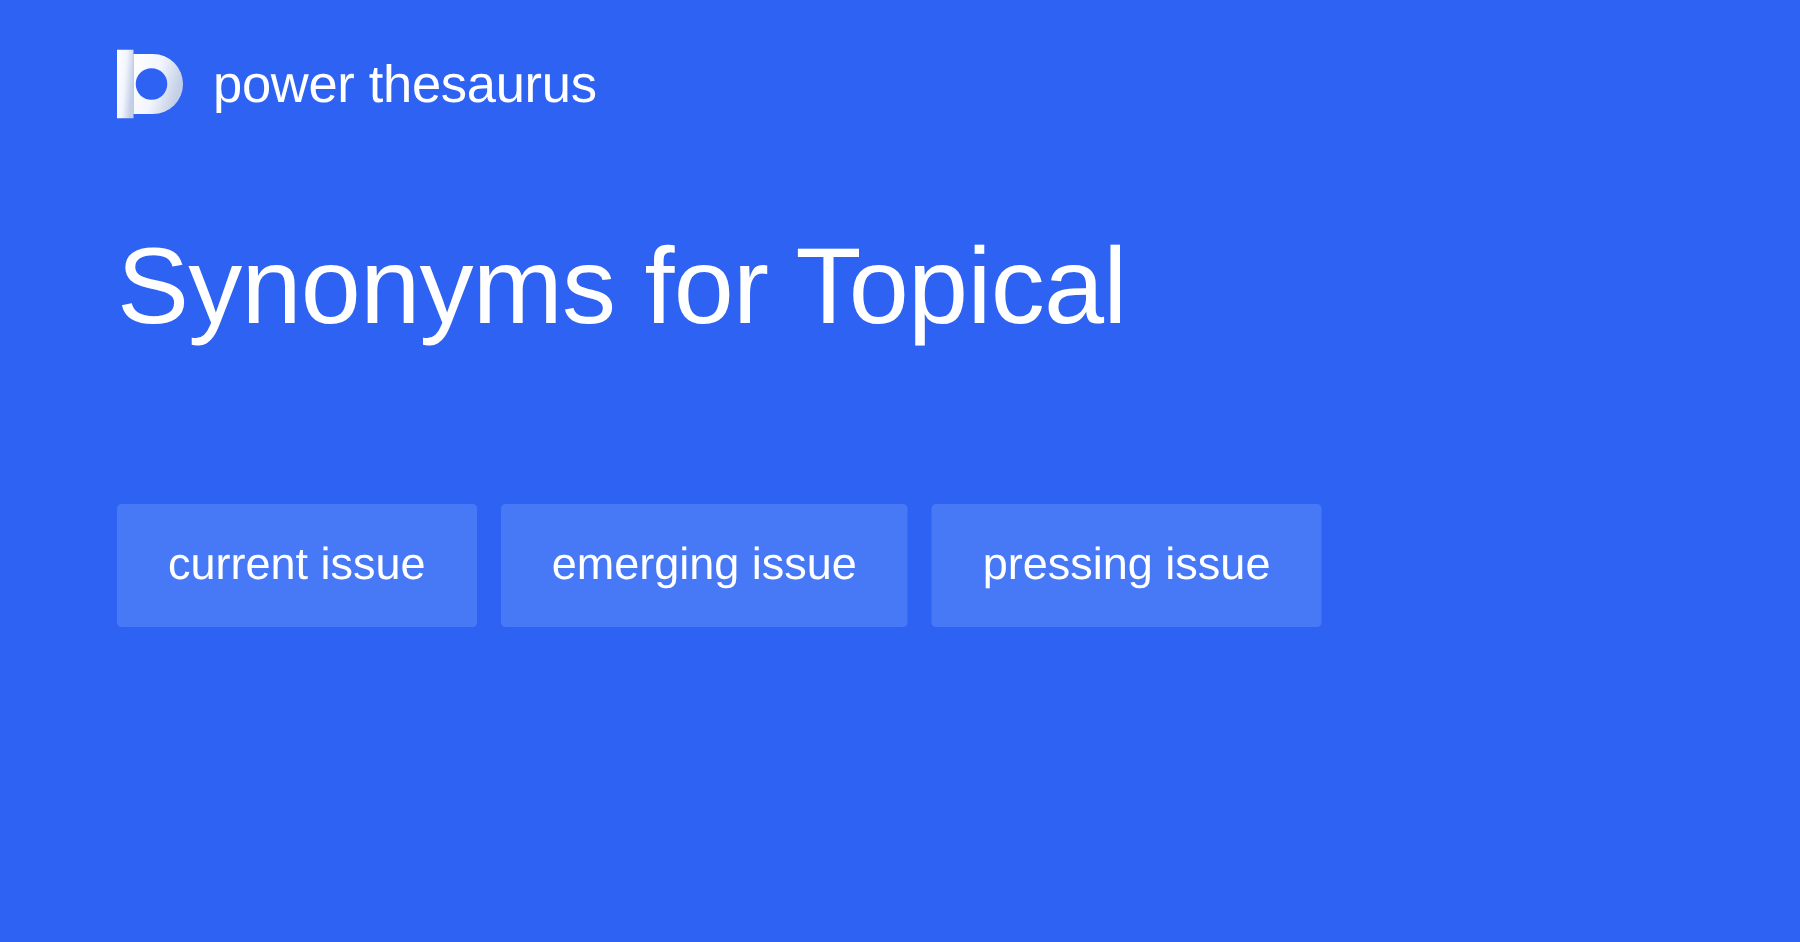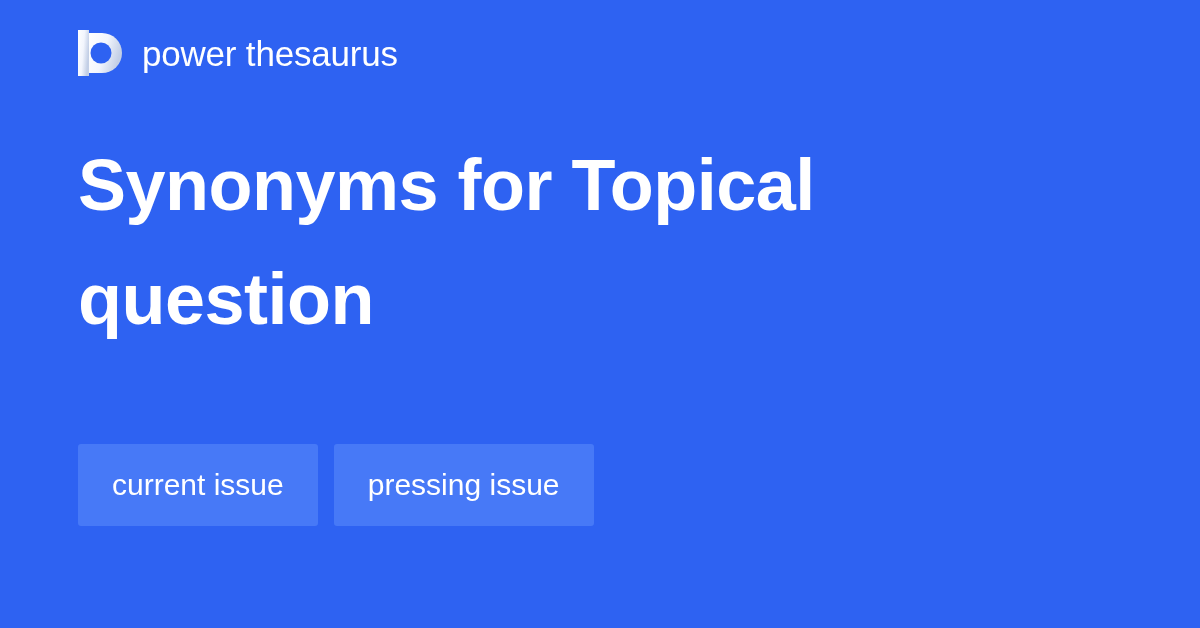--- a/index.html
+++ b/index.html
@@ -49,21 +49,21 @@
     letter-spacing: -0.2px;
     line-height: 1;
     white-space: nowrap;
   }
 
   
   .headline {
     margin-top: 52px;
     color: #ffffff;
     font-size: 72px;
-    font-weight: 700;
+    font-weight: 400;
     line-height: 114px;
     letter-spacing: -0.5px;
     max-width: 980px;
   }
 
   .headline-line {
     display: block;
     white-space: nowrap;
   }
 
@@ -109,21 +109,21 @@
       </defs>
       <rect x="0" y="0" width="11" height="46" fill="url(#markGrad)"></rect>
       <path d="M11 3 H24 A20 20 0 0 1 24 43 H11 Z" fill="url(#markGrad)"></path>
       <circle cx="23" cy="23" r="10.5" fill="#2e62f2"></circle>
     </svg>
     <span class="brand-name">power thesaurus</span>
   </div>
 
   <h1 class="headline">
     <span class="headline-line">Synonyms for Topical</span>
-    <span class="headline-line">question</span>
   </h1>
 
   <div class="chips">
     <div class="chip">current issue</div>
+    <div class="chip">emerging issue</div>
     <div class="chip">pressing issue</div>
   </div>
 
 </div>
 
 </body></html>

